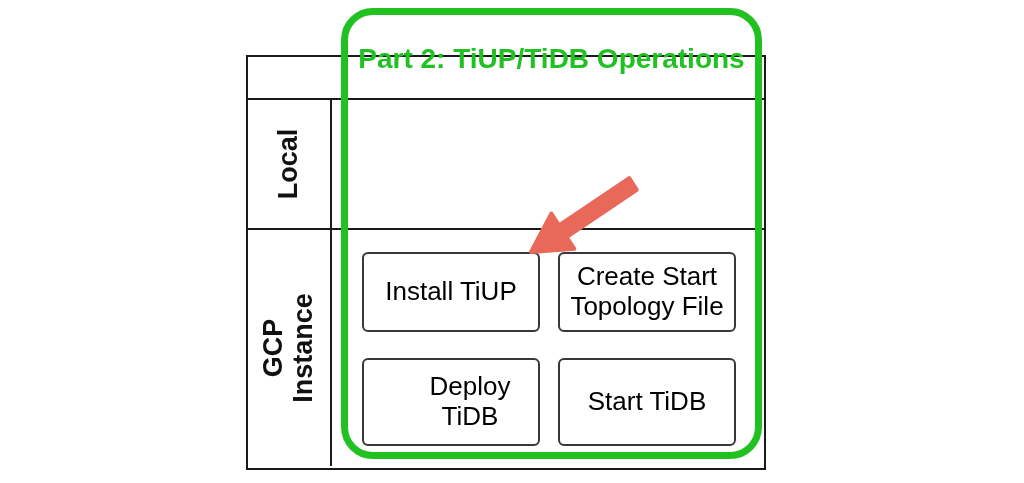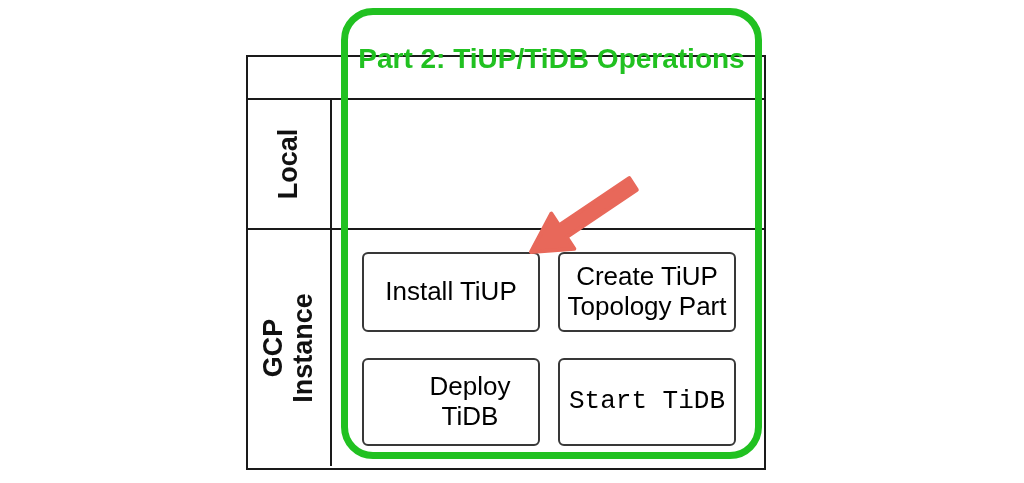--- a/index.html
+++ b/index.html
@@ -86,21 +86,21 @@
     text-align: center;
     font-size: 26px;
     line-height: 1.15;
     color: #000000;
     z-index: 4;
     padding: 2px 6px;
   }
   .node.install { left: 362px; top: 252px; width: 178px; height: 80px; }
   .node.create  { left: 558px; top: 252px; width: 178px; height: 80px; }
   .node.deploy  { left: 362px; top: 358px; width: 178px; height: 88px; padding-left: 44px; }
-  .node.start   { left: 558px; top: 358px; width: 178px; height: 88px; font-family: Liberation Mono, monospace; }
+  .node.start   { left: 558px; top: 358px; width: 178px; height: 88px; }
 
   
   .arrow-svg {
     position: absolute;
     left: 0; top: 0;
     width: 1024px; height: 483px;
     z-index: 5;
     pointer-events: none;
   }
 </style>
@@ -125,21 +125,21 @@
     </div>
   </div>
 
   <div class="frame"></div>
   <div class="frame-title">Part 2: TiUP/TiDB Operations</div>
 
   <div class="node install">
     <span>Install TiUP</span>
   </div>
   <div class="node create">
-    <span>Create TiUP Topology Part</span>
+    <span>Create Start Topology File</span>
   </div>
   <div class="node deploy">
     <span>Deploy TiDB</span>
   </div>
   <div class="node start">
     <span>Start TiDB</span>
   </div>
 
   <svg class="arrow-svg" viewBox="0 0 1024 483">
     <polygon points="629.2,178.1 559.0,225.3 551.3,213.6 531,252 574.3,248.8 566.6,237.1 636.8,189.9" stroke="#e8685a" stroke-width="4" stroke-linejoin="round" fill="#e8685a"></polygon>

